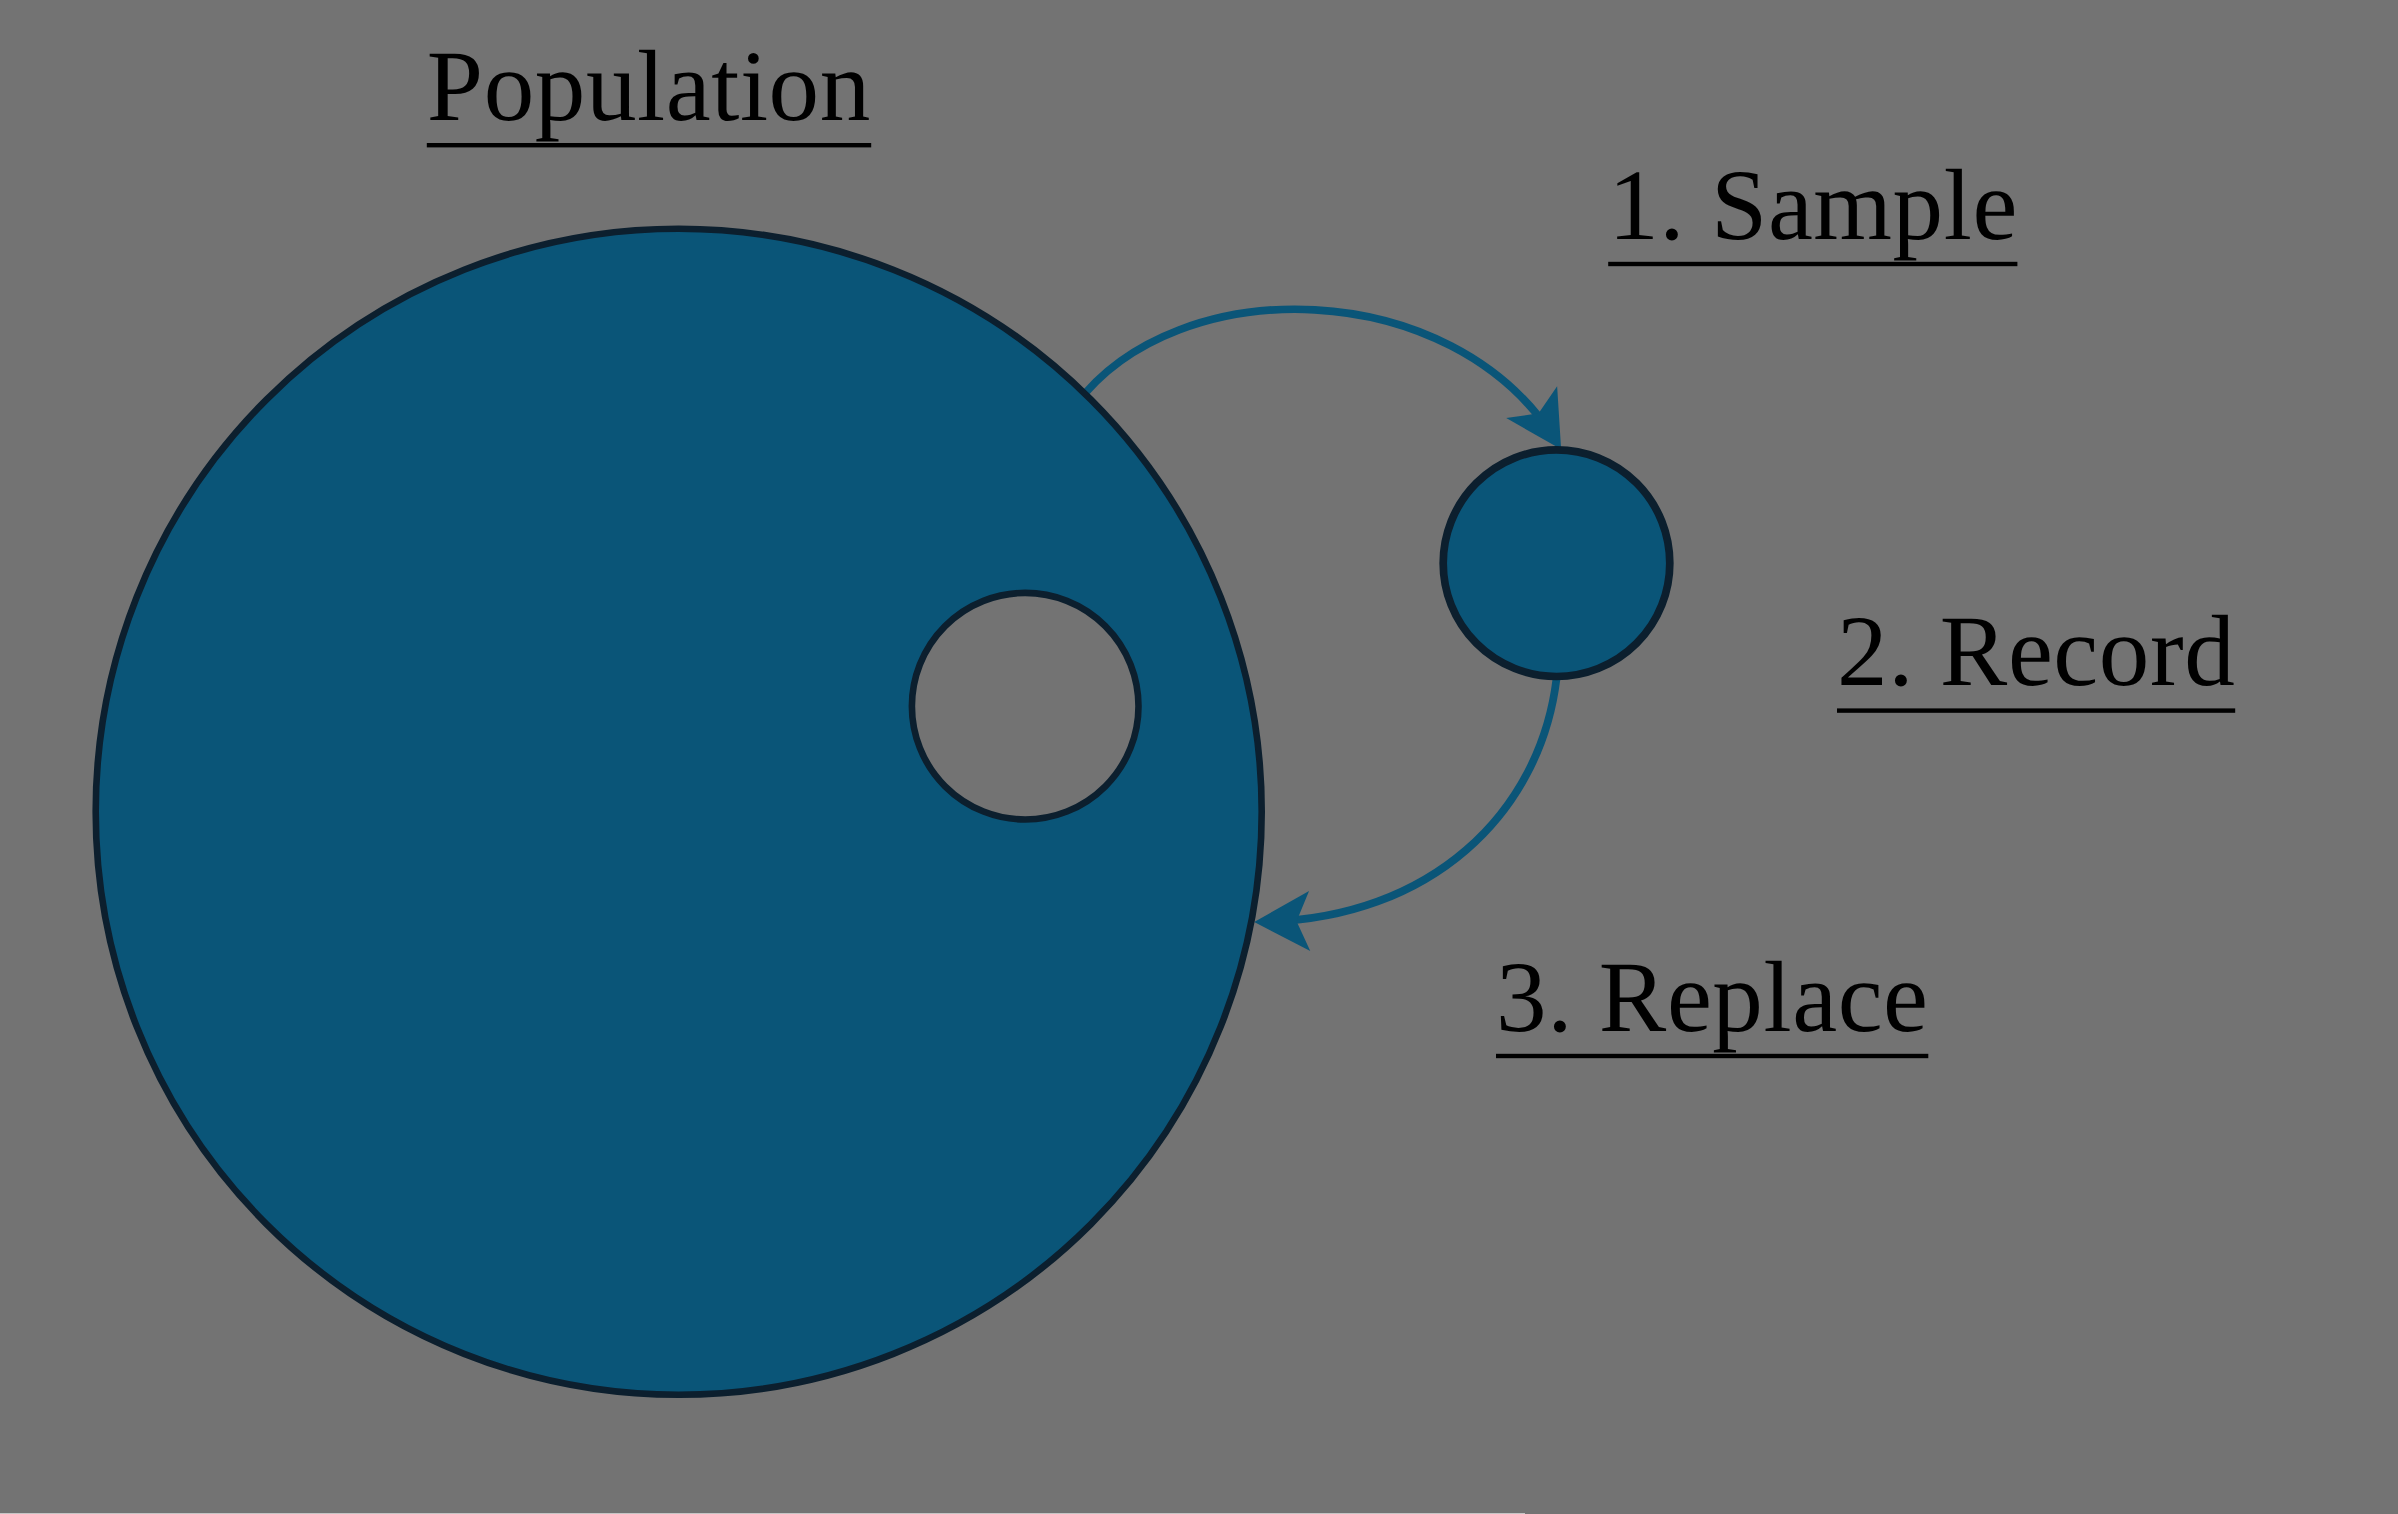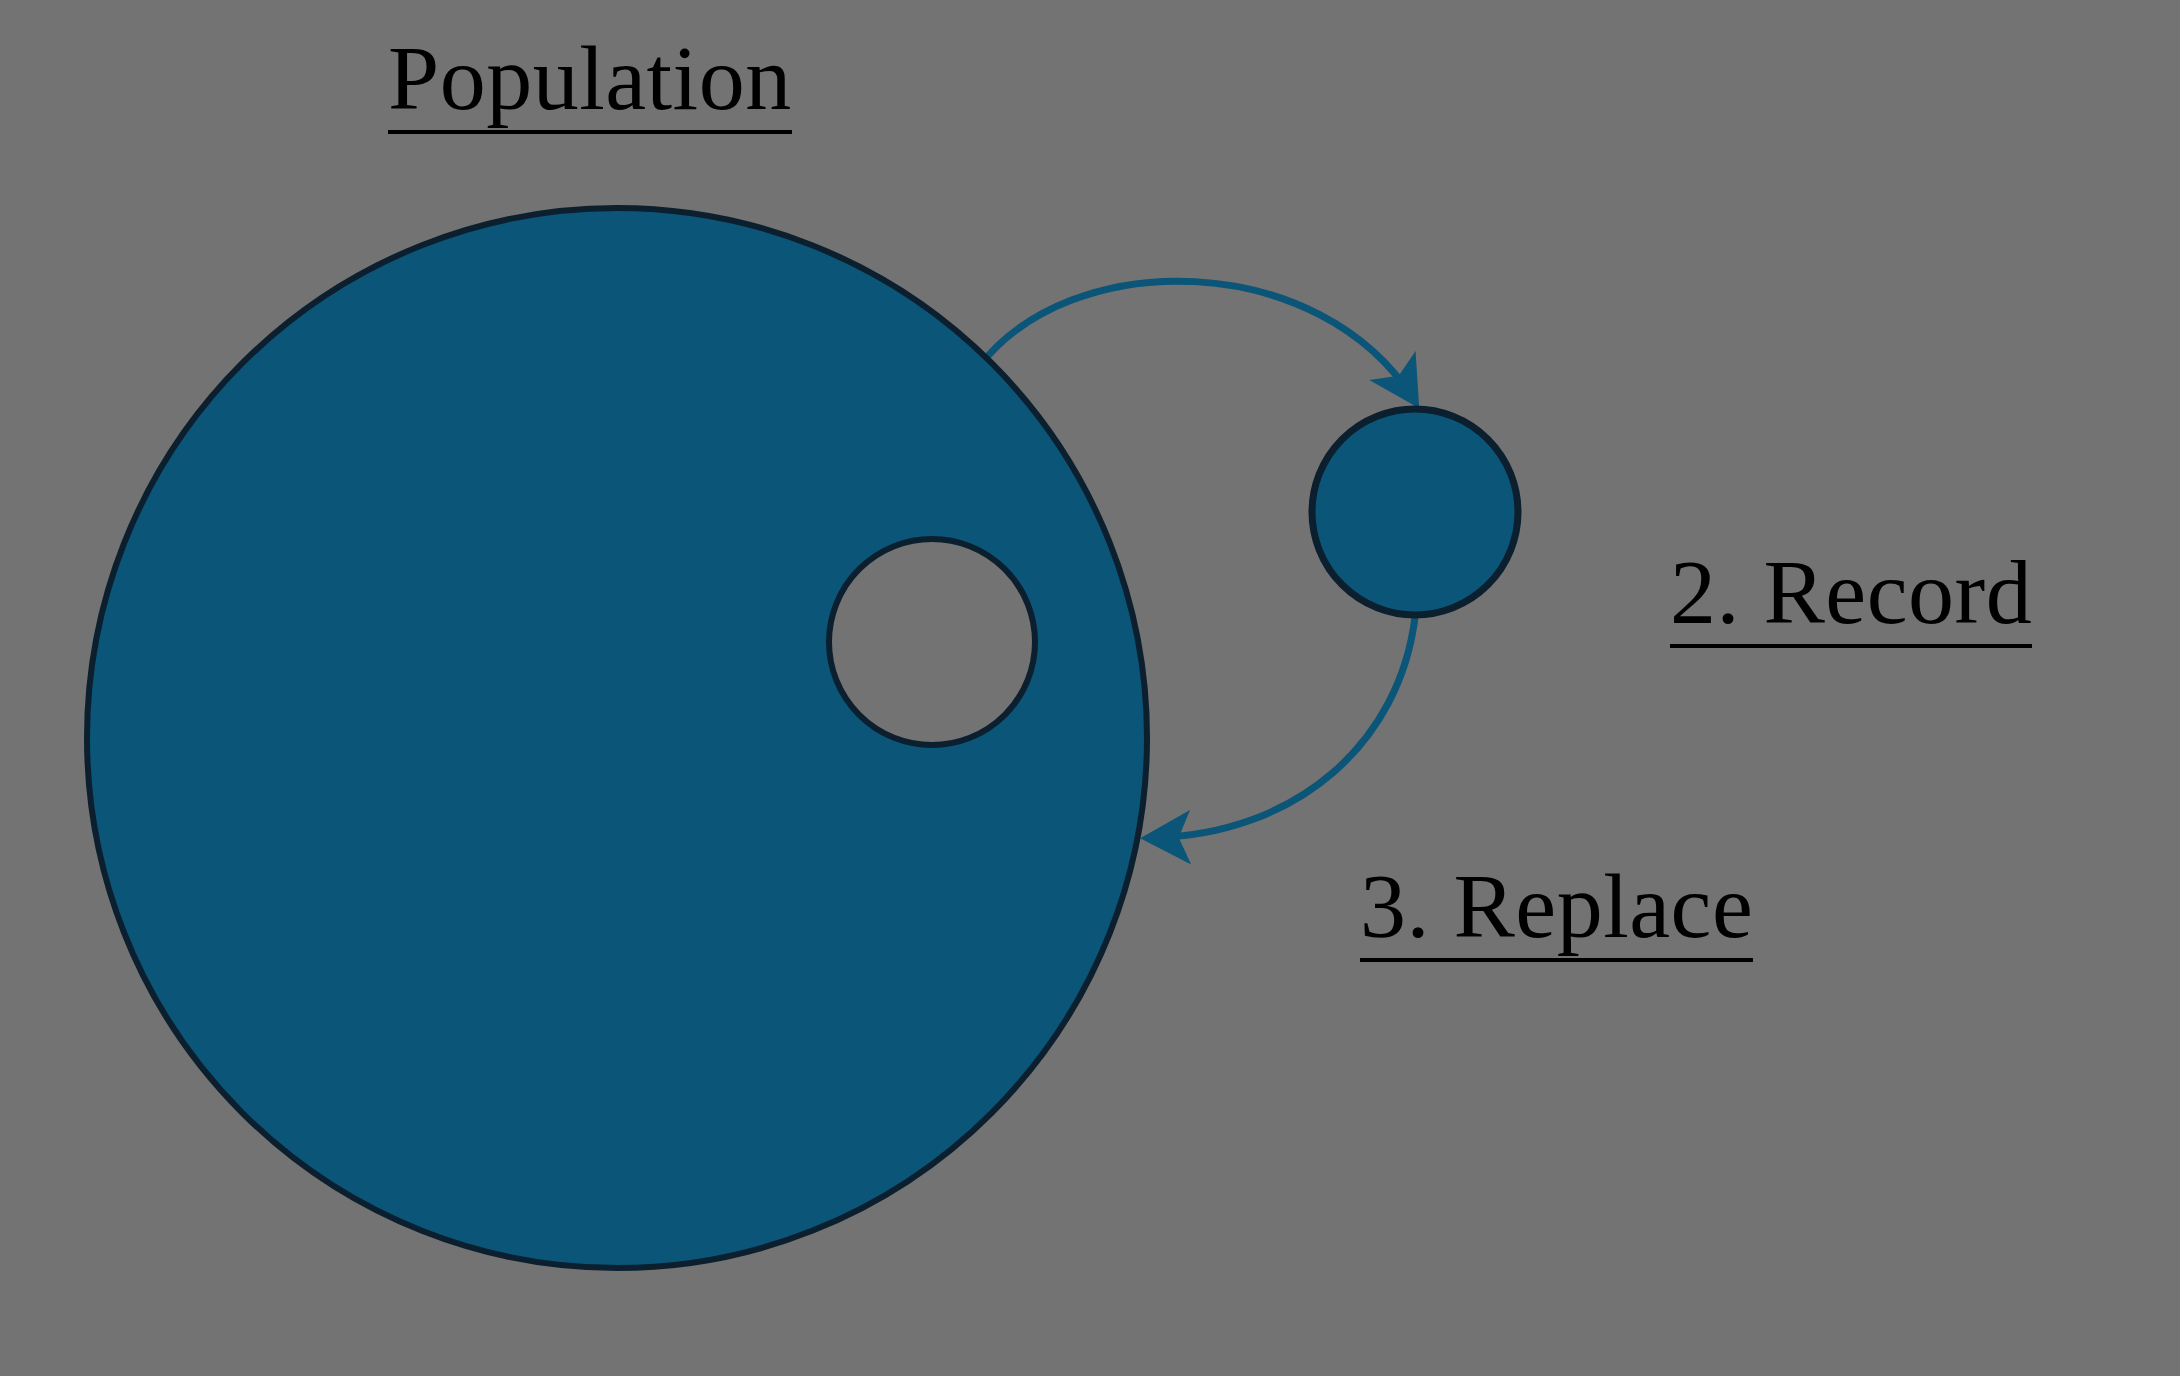--- a/index.html
+++ b/index.html
@@ -91,20 +91,23 @@
       <circle id="vacancy-hole-outline" cx="932" cy="642" r="103" fill="none" stroke="#0c1f2e" stroke-width="6"></circle>
     </g>
 
     <circle id="sample-circle" cx="1415" cy="512" r="103" fill="#0a5578" stroke="#0c1f2e" stroke-width="7"></circle>
   </svg>
 
   <div class="label" id="label-population" style="color: rgb(0, 0, 0);">
     <span class="label-text" style="border-bottom-color: rgb(0, 0, 0);">Population</span>
   </div>
 
+  <div class="label" id="label-sample" style="color: rgb(0, 0, 0);">
+    <span class="label-text" style="border-bottom-color: rgb(0, 0, 0);">1. Sample</span>
+  </div>
 
   <div class="label" id="label-record" style="color: rgb(0, 0, 0); text-align: right;">
     <span class="label-text" style="border-bottom-color: rgb(0, 0, 0);">2. Record</span>
   </div>
 
   <div class="label" id="label-replace" style="color: rgb(0, 0, 0);">
     <span class="label-text" style="border-bottom-color: rgb(0, 0, 0);">3. Replace</span>
   </div>
 
 </div>

